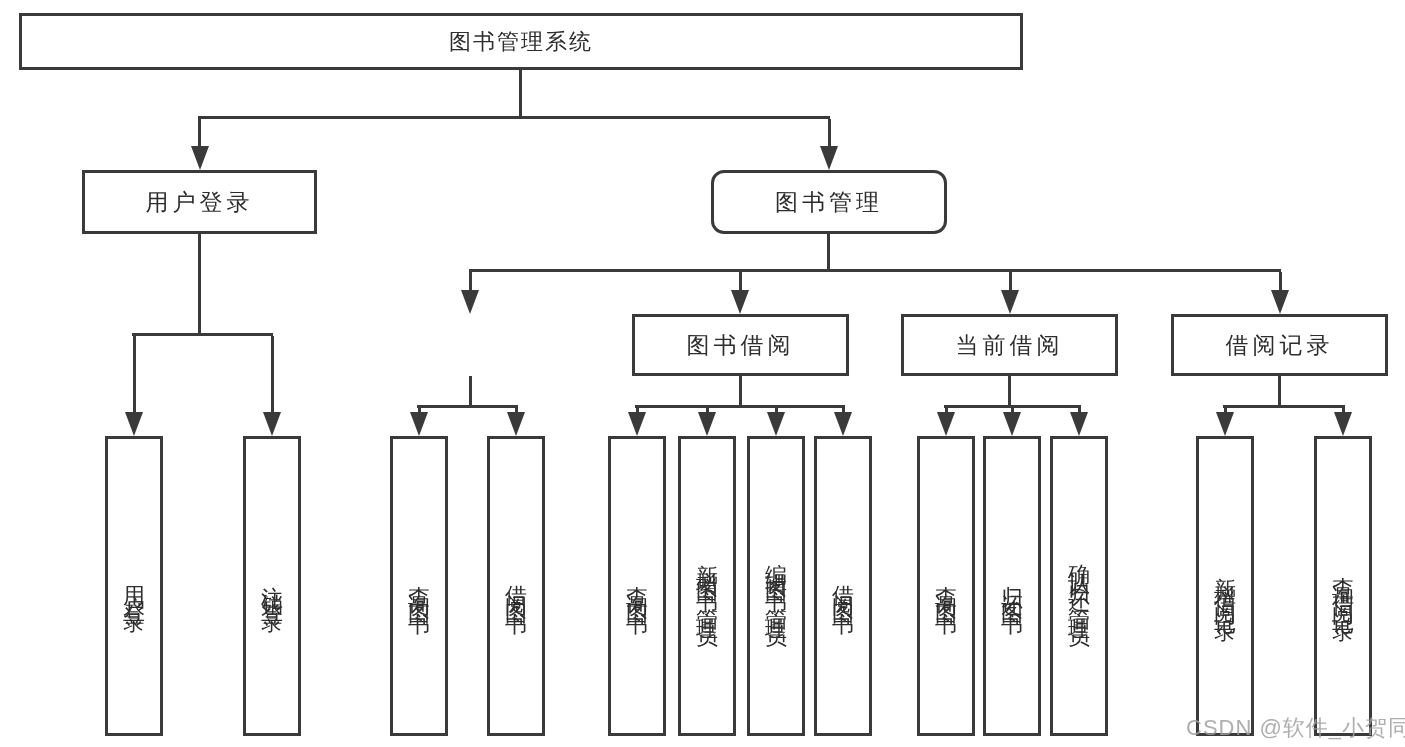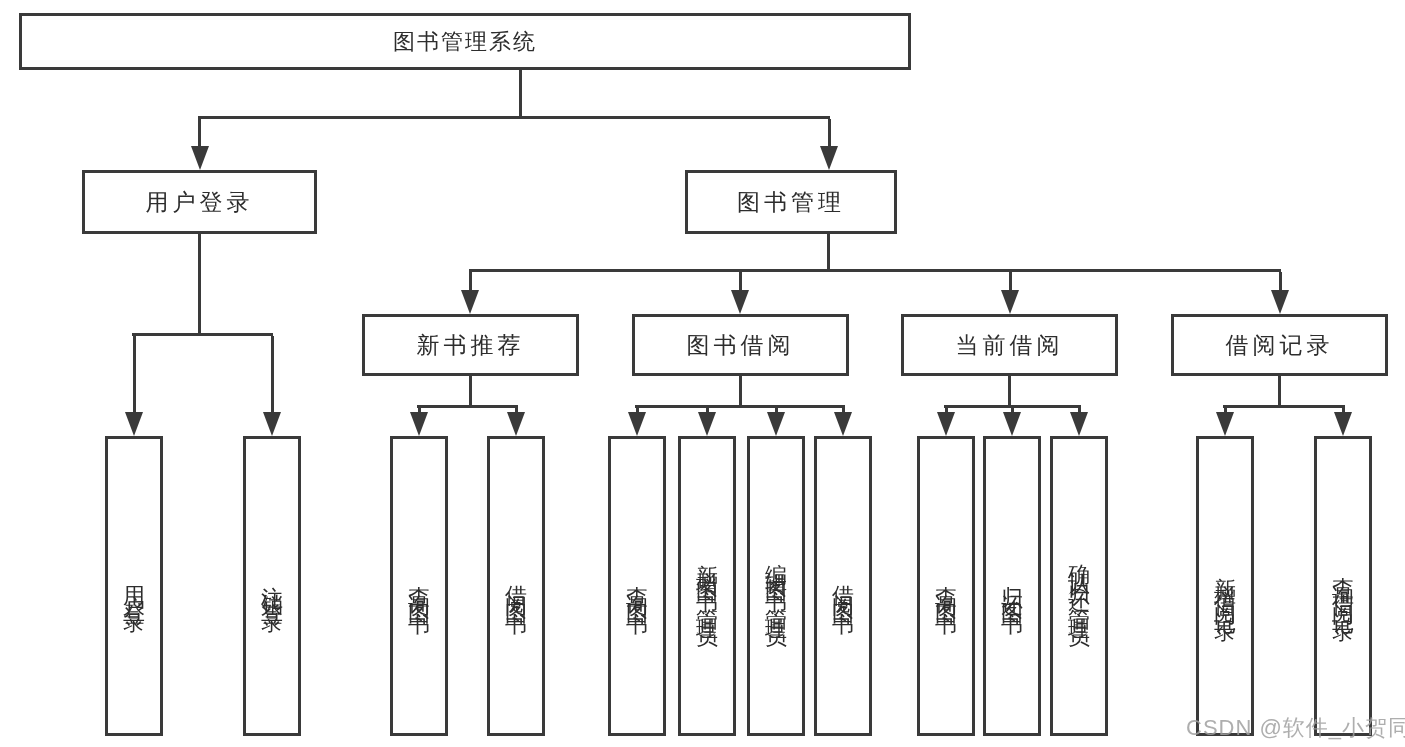--- a/index.html
+++ b/index.html
@@ -69,34 +69,31 @@
     color: var(--wm);
     z-index: 5;
     white-space: nowrap;
   }
 </style>
 </head>
 <body>
 
 <div id="canvas">
 
-  <div class="box hbox rootbox" style="left:19px; top:13px; width:892px; height:57px;">
+  <div class="box hbox rootbox" style="left:19px; top:13px; width:1004px; height:57px;">
     <span>图书管理系统</span>
   </div>
 
   <div class="box hbox" style="left:82px; top:170px; width:235px; height:64px;">
     <span>用户登录</span>
   </div>
-  <div class="box hbox" style="left:685px; top:170px; width:212px; height:64px;">
+  <div class="box hbox" style="left:711px; top:170px; width:236px; height:64px;border-radius:13px;">
     <span>图书管理</span>
   </div>
 
-  <div class="box hbox" style="left:362px; top:314px; width:217px; height:62px;">
-    <span>新书推荐</span>
-  </div>
   <div class="box hbox" style="left:901px; top:314px; width:217px; height:62px;">
     <span>当前借阅</span>
   </div>
   <div class="box hbox" style="left:632px; top:314px; width:217px; height:62px;">
     <span>图书借阅</span>
   </div>
   <div class="box hbox" style="left:1171px; top:314px; width:217px; height:62px;">
     <span>借阅记录</span>
   </div>
 

